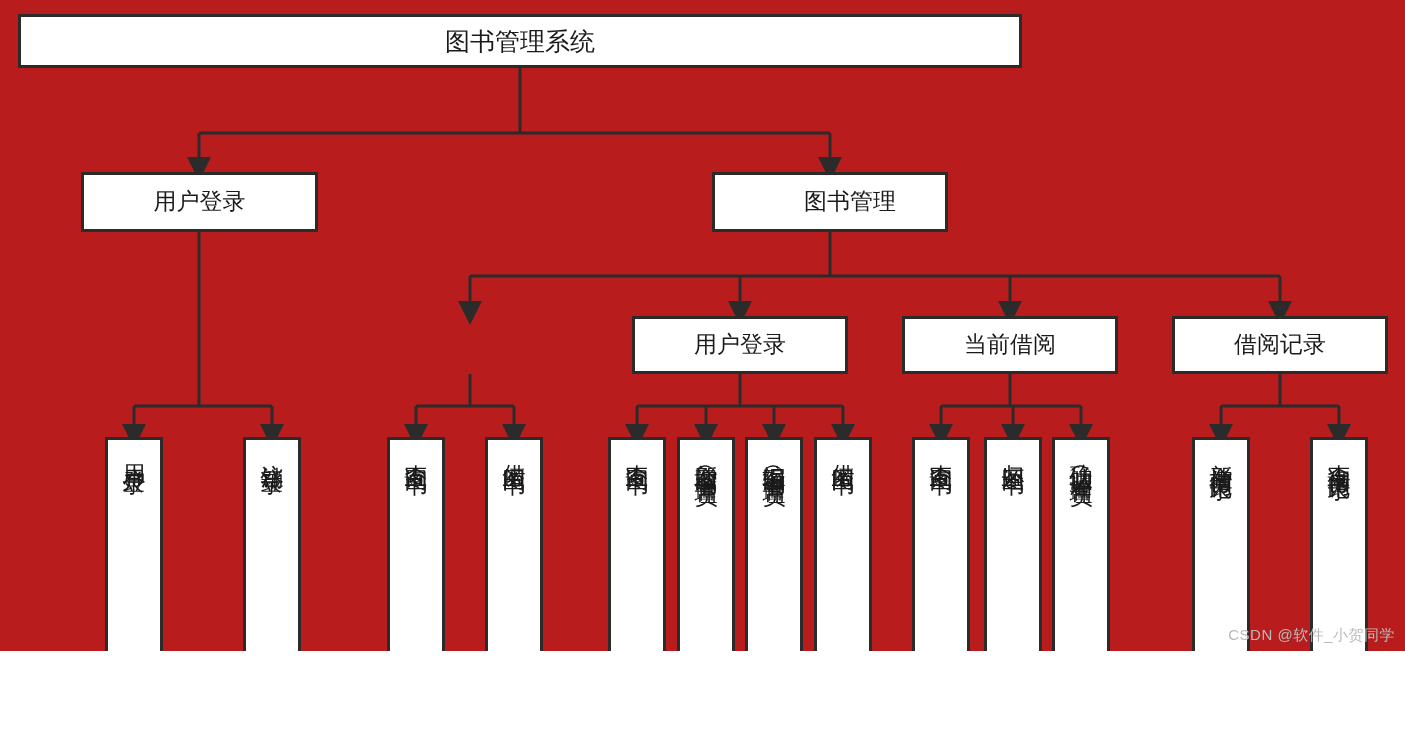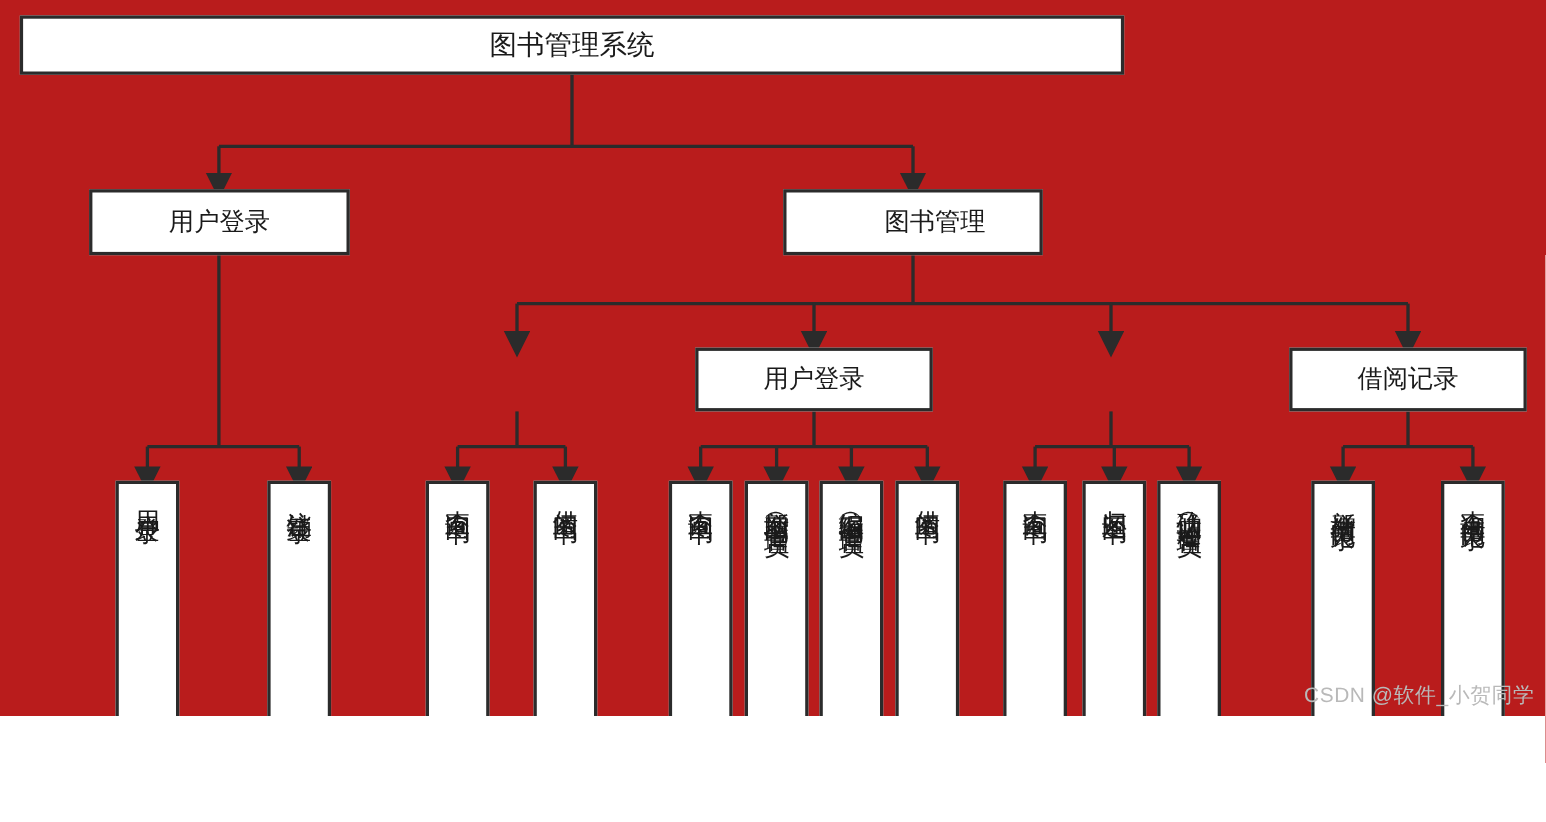--- a/index.html
+++ b/index.html
@@ -61,21 +61,21 @@
     text-orientation: upright;
     font-size: 23px;
     line-height: 1.0;
     letter-spacing: 3px;
     white-space: nowrap;
   }
   .watermark {
     position: absolute;
     right: 10px;
     bottom: 6px;
-    font-size: 19px;
+    font-size: 15px;
     color: #b9b9b9;
     letter-spacing: 0.5px;
     white-space: nowrap;
     user-select: none;
   }
 </style>
 </head>
 <body>
 
 <div id="canvas">
@@ -137,20 +137,23 @@
   <div class="node branch" style="left:81px; top:172px; width:237px; height:60px;">
     <span class="node-label">用户登录</span>
   </div>
   <div class="node branch" style="left:712px; top:172px; width:236px; height:60px;padding-left:40px;">
     <span class="node-label">图书管理</span>
   </div>
 
   <div class="node branch" style="left:632px; top:316px; width:216px; height:58px;">
     <span class="node-label">用户登录</span>
   </div>
+  <div class="node branch" style="left:902px; top:316px; width:216px; height:58px;">
+    <span class="node-label">当前借阅</span>
+  </div>
   <div class="node branch" style="left:1172px; top:316px; width:216px; height:58px;align-items:center;">
     <span class="node-label">借阅记录</span>
   </div>
 
   <div class="node leaf" style="left:105px; top:437px; width:58px; height:298px;">
     <span class="node-label">用户登录</span>
   </div>
   <div class="node leaf" style="left:243px; top:437px; width:58px; height:298px;">
     <span class="node-label">注销登录</span>
   </div>

